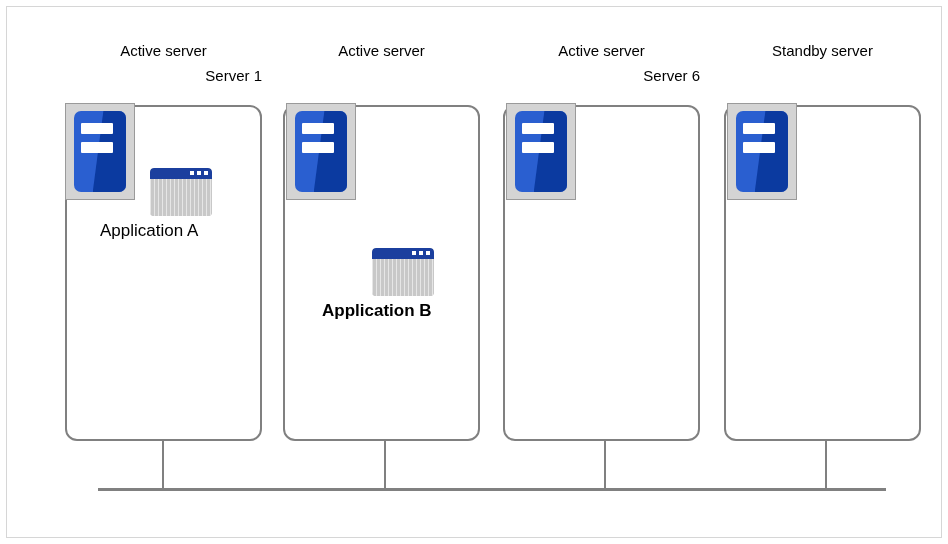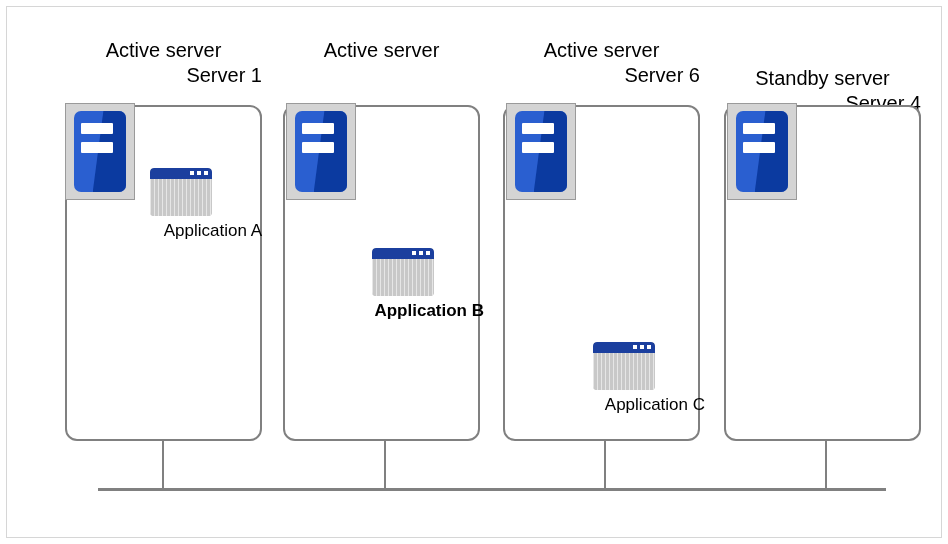--- a/index.html
+++ b/index.html
@@ -26,21 +26,21 @@
     height: 532px;
     border: 1px solid #d6d6d6;
     box-sizing: border-box;
   }
 
   
   .col-title {
     position: absolute;
     text-align: center;
     color: #000000;
-    font-size: 20px;
+    font-size: 15px;
     line-height: 25px;
     white-space: nowrap;
   }
   .col-title .t-role { display: block; }
   .col-title .t-name { display: block; text-align: right; }
 
   
   .server-box {
     position: absolute;
     border: 2px solid #808080;
@@ -83,21 +83,21 @@
     height: 14%;
     background: #ffffff;
     border-radius: 1px;
   }
   .server-icon .chip .bar.b1 { top: 15%; }
   .server-icon .chip .bar.b2 { top: 38%; }
 
   
   .app-group {
     position: absolute;
-    text-align: right;
+    text-align: left;
   }
   .app-icon {
     width: 62px;
     height: 48px;
     margin: 0 auto;
     background: #c8c8c8;
     border-radius: 4px;
     overflow: hidden;
     position: relative;
     box-sizing: border-box;
@@ -234,39 +234,25 @@
   <div class="server-box" style="left:503px; top:105px; width:197px; height:336px;"></div>
 
   <div class="server-icon" style="left:506px; top:103px;">
     <div class="chip">
       <div class="dark"></div>
       <div class="bar b1"></div>
       <div class="bar b2"></div>
     </div>
   </div>
 
-  <div class="app-group" style="left:543px; top:342px; width:162px;">
-    <div class="app-icon">
-      <div class="titlebar">
-        <div class="dots">
-          <i></i>
-          <i></i>
-          <i></i>
-        </div>
-      </div>
-      <div class="body"></div>
-    </div>
-    <div class="app-label">Application  C</div>
-  </div>
 
   <div class="connector" style="left:604px; top:441px; height:49px;"></div>
 
-  <div class="col-title" style="left:724px; top:38px; width:197px;margin-top:28px;">
+  <div class="col-title" style="left:724px; top:38px; width:197px;">
     <span class="t-role">Standby server</span>
-    <span class="t-name">Server 4</span>
   </div>
 
   <div class="server-box" style="left:724px; top:105px; width:197px; height:336px;"></div>
 
   <div class="server-icon" style="left:727px; top:103px;">
     <div class="chip">
       <div class="dark"></div>
       <div class="bar b1"></div>
       <div class="bar b2"></div>
     </div>

